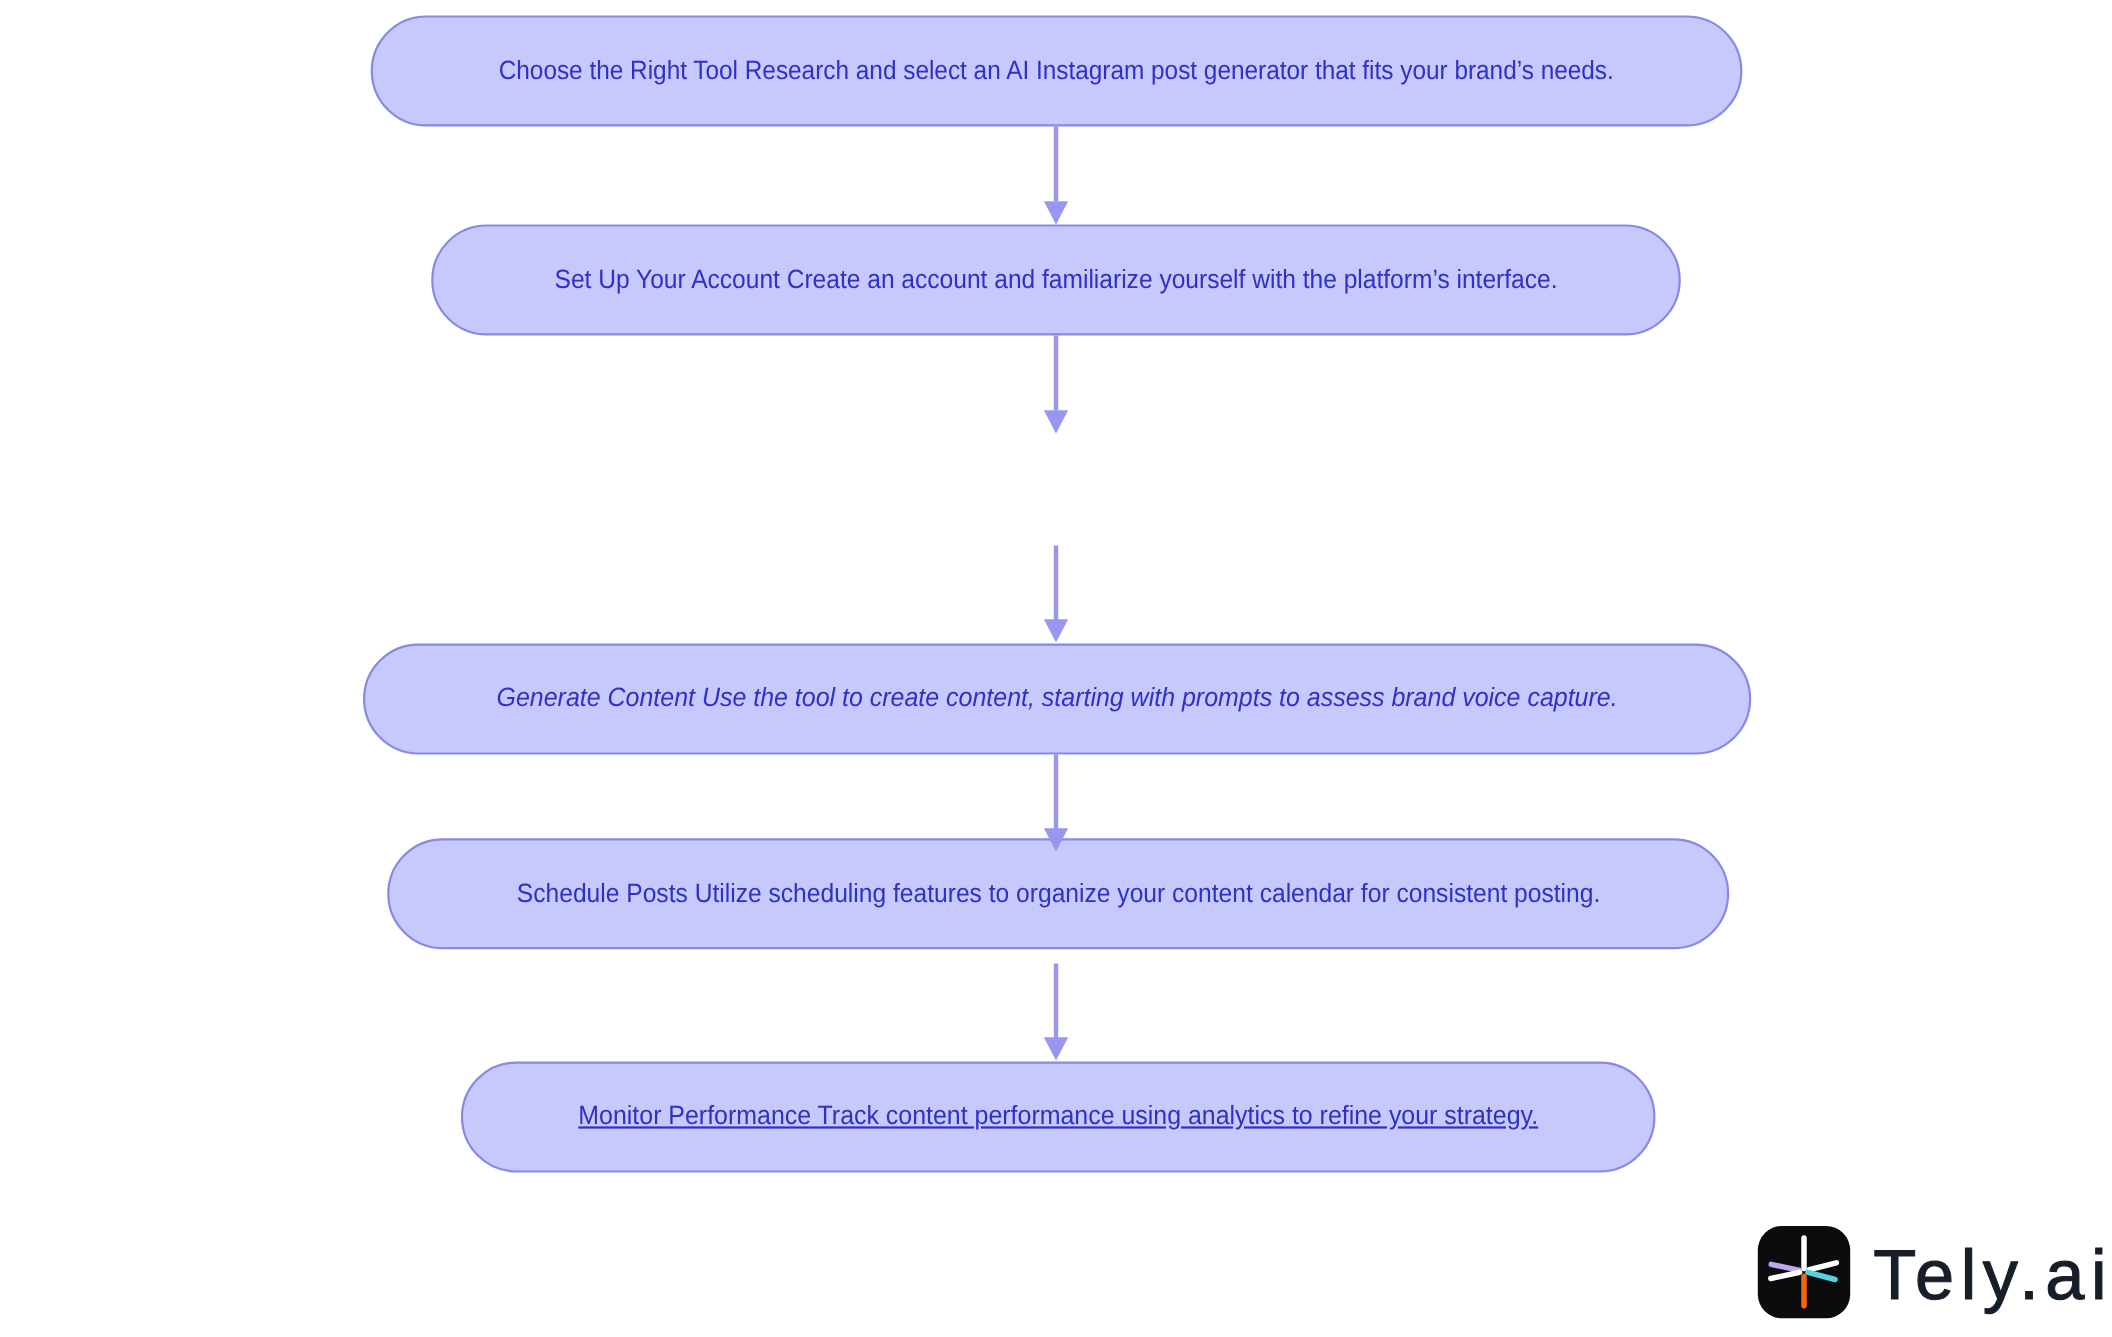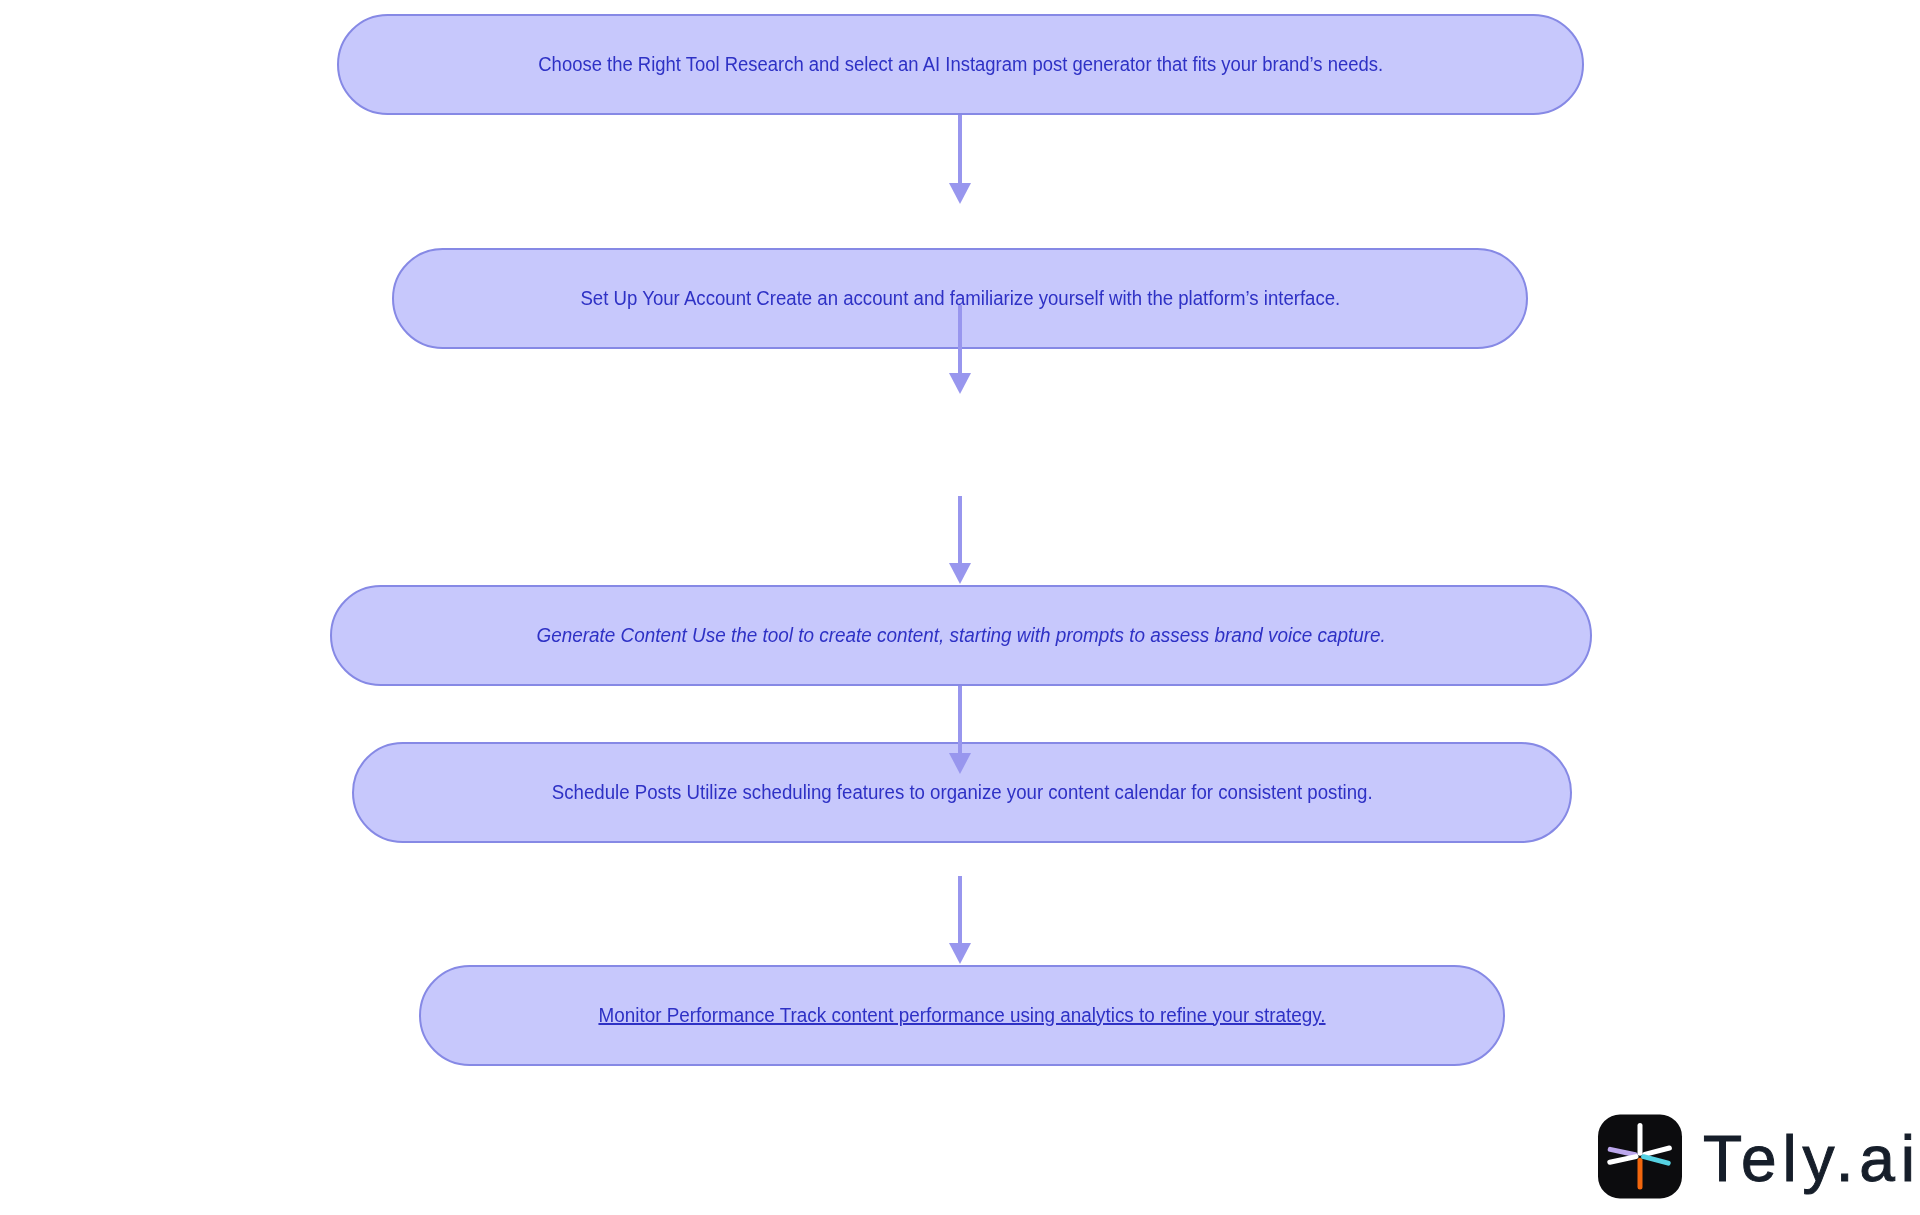--- a/index.html
+++ b/index.html
@@ -1,38 +1,38 @@
 <!DOCTYPE html>
 <html><head>
 <meta charset="utf-8">
 <style>
   html,body{margin:0;padding:0;background:#ffffff;}
   #stage{position:relative;width:1920px;height:1215px;background:#ffffff;overflow:hidden;
          font-family:"Liberation Sans",sans-serif;}
   .box{position:absolute;box-sizing:border-box;background:#c7c8fc;border:2px solid #8689e5;
        border-radius:51px;display:flex;align-items:center;justify-content:center;
-       font-size:20px;color:#2e31c5;white-space:nowrap;}
+       font-size:24px;color:#2e31c5;white-space:nowrap;}
   .aline{position:absolute;width:4px;background:#9896ee;}
   .ahead{position:absolute;width:0;height:0;border-left:11px solid transparent;
          border-right:11px solid transparent;border-top:21.5px solid #9896ee;}
 </style>
 </head>
 <body>
 <div id="stage">
 
   <div class="box" style="left:337px;top:14px;width:1247px;height:101px;">
       <span style="transform:scaleX(0.9229);transform-origin:center;display:inline-block;">Choose the Right Tool Research and select an AI Instagram post generator that fits your brand’s needs.</span>
     </div>
-  <div class="box" style="left:392px;top:204px;width:1136px;height:101px;margin-top:44px;">
+  <div class="box" style="left:392px;top:204px;width:1136px;height:101px;">
       <span style="transform:scaleX(0.9303);transform-origin:center;display:inline-block;">Set Up Your Account Create an account and familiarize yourself with the platform’s interface.</span>
     </div>
   <div class="box" style="left:330px;top:584.5px;width:1262px;height:101px;font-style:italic;">
       <span style="transform:scaleX(0.9455);transform-origin:center;display:inline-block;">Generate Content Use the tool to create content, starting with prompts to assess brand voice capture.</span>
     </div>
-  <div class="box" style="left:352px;top:742px;width:1220px;height:101px;text-align:right;">
+  <div class="box" style="left:352px;top:762px;width:1220px;height:101px;text-align:right;">
       <span style="transform:scaleX(0.9322);transform-origin:center;display:inline-block;">Schedule Posts Utilize scheduling features to organize your content calendar for consistent posting.</span>
     </div>
   <div class="box" style="left:419px;top:964.5px;width:1086px;height:101px;text-decoration:underline;">
       <span style="transform:scaleX(0.9443);transform-origin:center;display:inline-block;">Monitor Performance Track content performance using analytics to refine your strategy.</span>
     </div>
 
   <div class="aline" style="left:958px;top:115px;height:68px;"></div>
   <div class="ahead" style="left:949px;top:182.5px;"></div>
 
   <div class="aline" style="left:958px;top:305px;height:68px;"></div>

